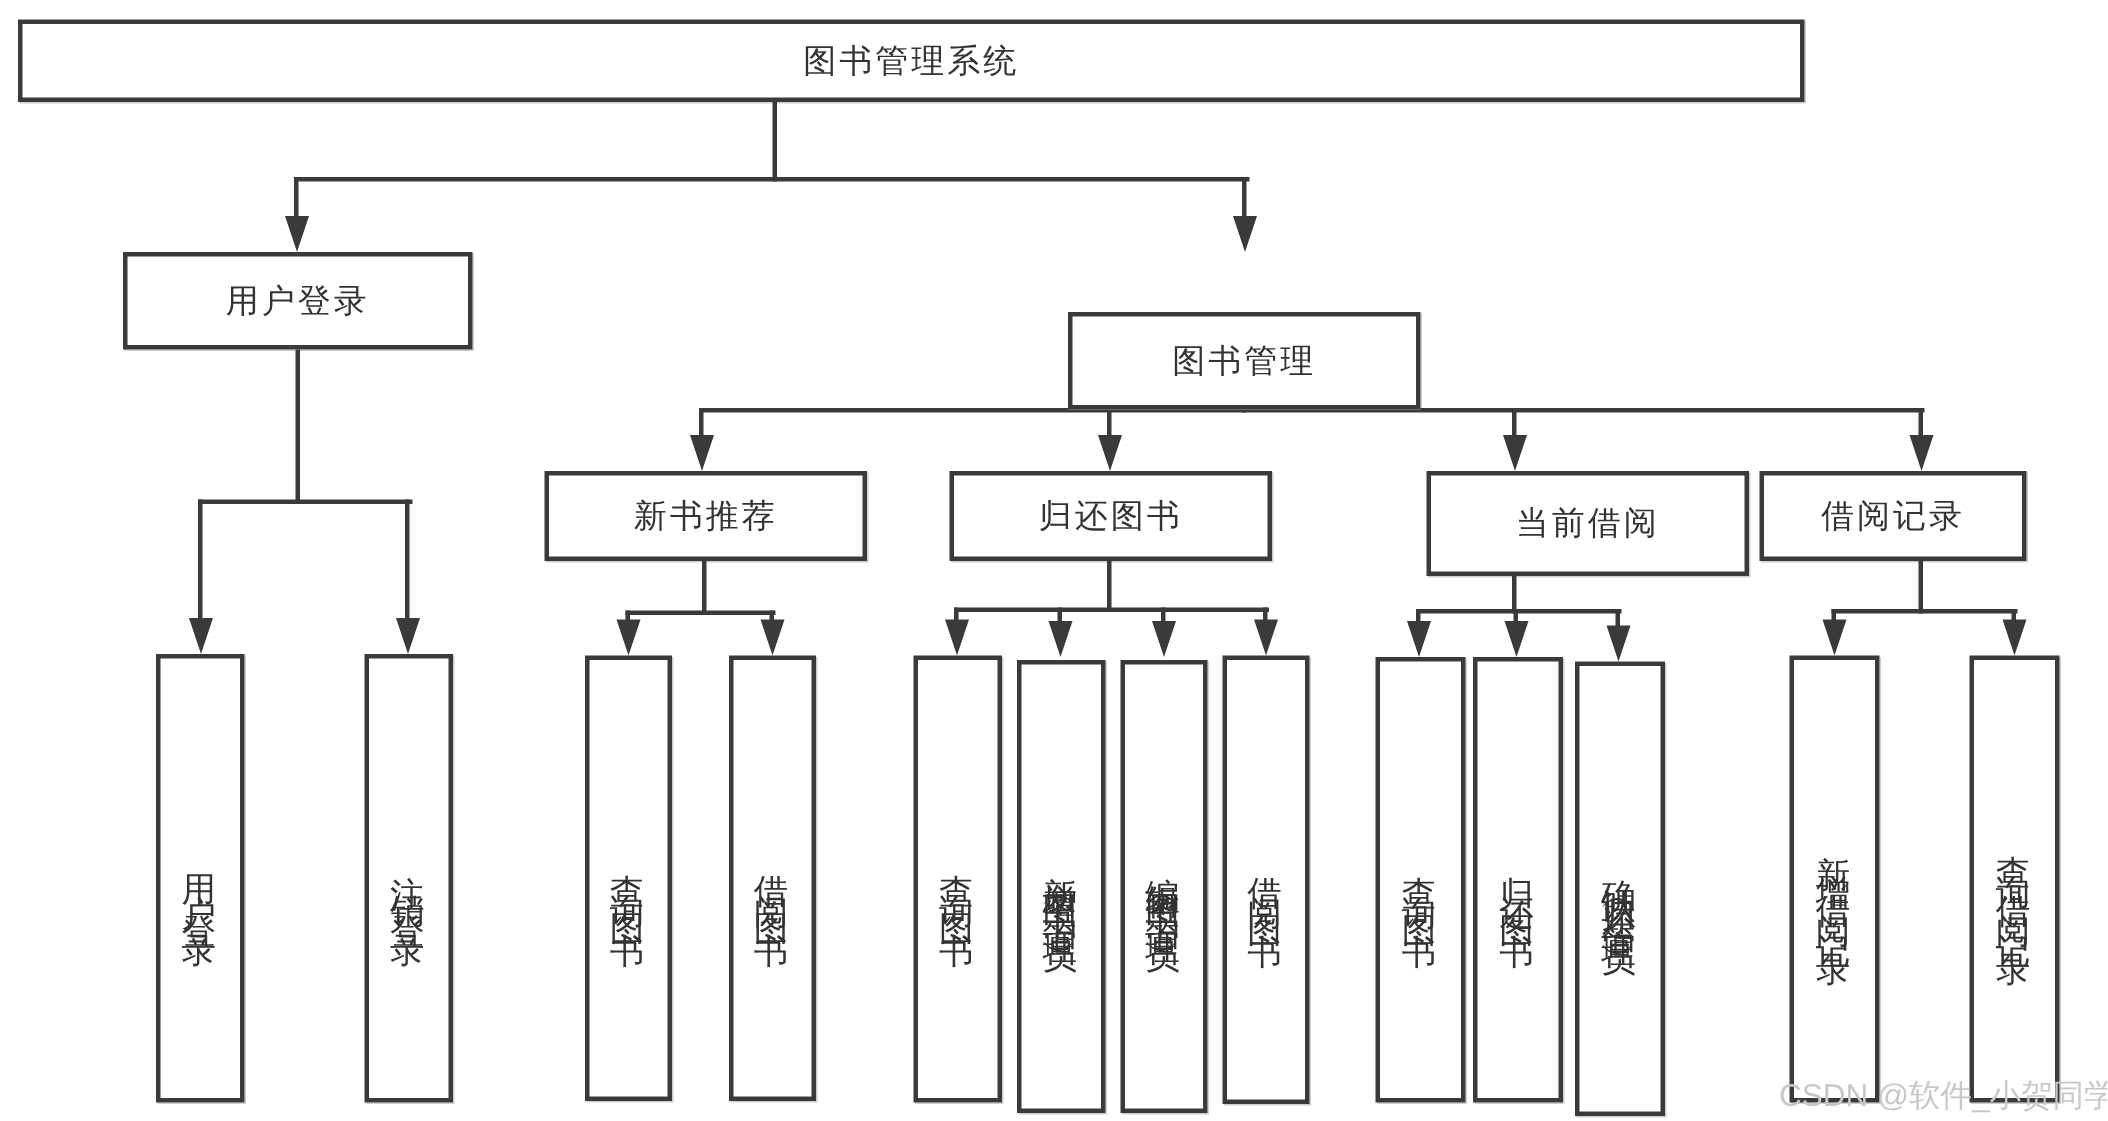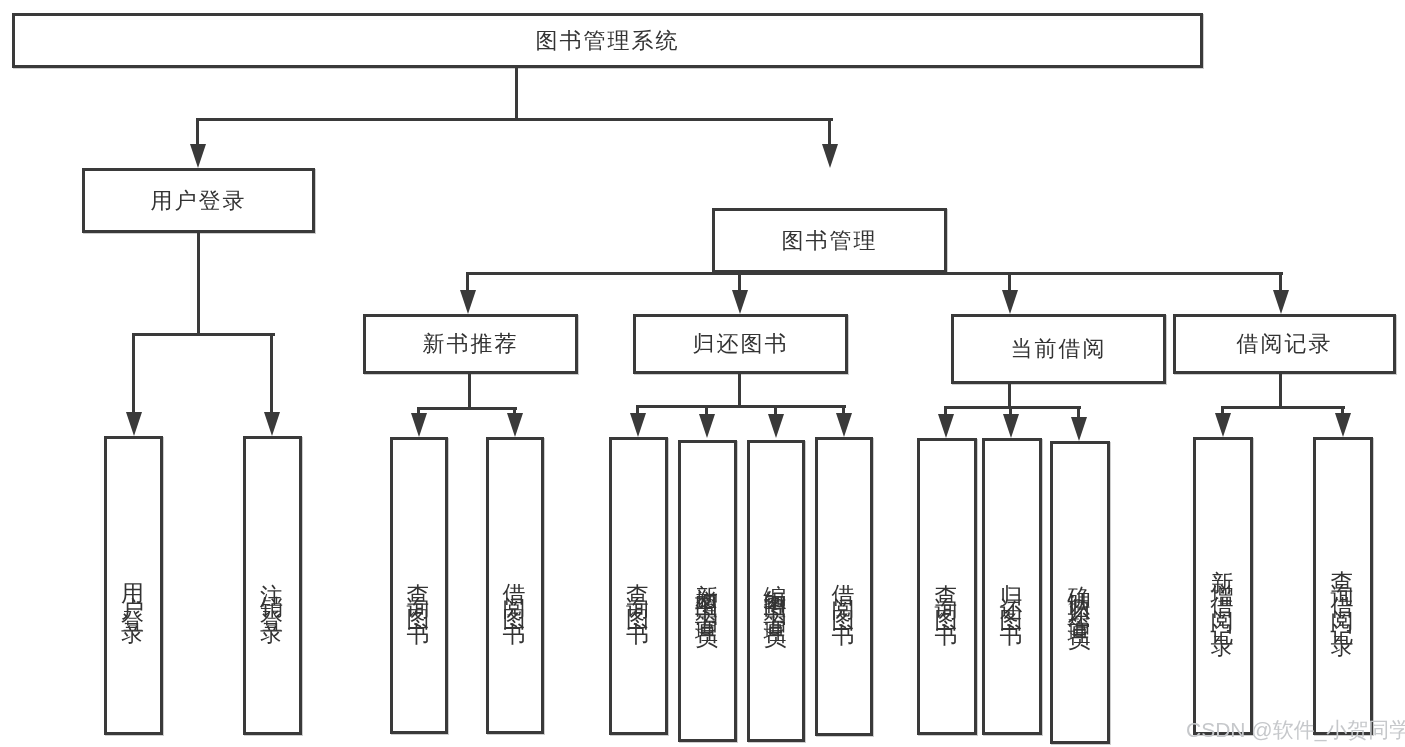--- a/index.html
+++ b/index.html
@@ -82,21 +82,21 @@
   <div class="arr" style="left:1335px;top:406px;height:31px;"></div>
 
   <div class="box" style="left:12px;top:13px;width:1191px;height:55px;">图书管理系统</div>
 
   <div class="box" style="left:82px;top:168px;width:233px;height:65px;">用户登录</div>
   <div class="box" style="left:712px;top:168px;width:235px;height:65px;margin-top:40px;">图书管理</div>
 
   <div class="box" style="left:363px;top:314px;width:215px;height:60px;">新书推荐</div>
   <div class="box" style="left:633px;top:314px;width:215px;height:60px;">归还图书</div>
   <div class="box" style="left:903px;top:314px;width:215px;height:70px;margin-left:48px;">当前借阅</div>
-  <div class="box" style="left:1173px;top:314px;width:223px;height:60px;">借阅记录</div>
+  <div class="box" style="left:1173px;top:314px;width:178px;height:60px;">借阅记录</div>
 
   <div class="box vbox" style="left:104px;top:436px;width:59px;height:299px;">用户登录</div>
   <div class="box vbox" style="left:243px;top:436px;width:59px;height:299px;">注销登录</div>
 
   <div class="box vbox" style="left:390px;top:437px;width:58px;height:297px;">查询图书</div>
   <div class="box vbox" style="left:486px;top:437px;width:58px;height:297px;">借阅图书</div>
 
   <div class="box vbox" style="left:609px;top:437px;width:59px;height:298px;">查询图书</div>
   <div class="box vbox tight" style="left:678px;top:440px;width:59px;height:302px;">新增图书（管理员）</div>
   <div class="box vbox tight" style="left:747px;top:440px;width:58px;height:302px;">编辑图书（管理员）</div>

